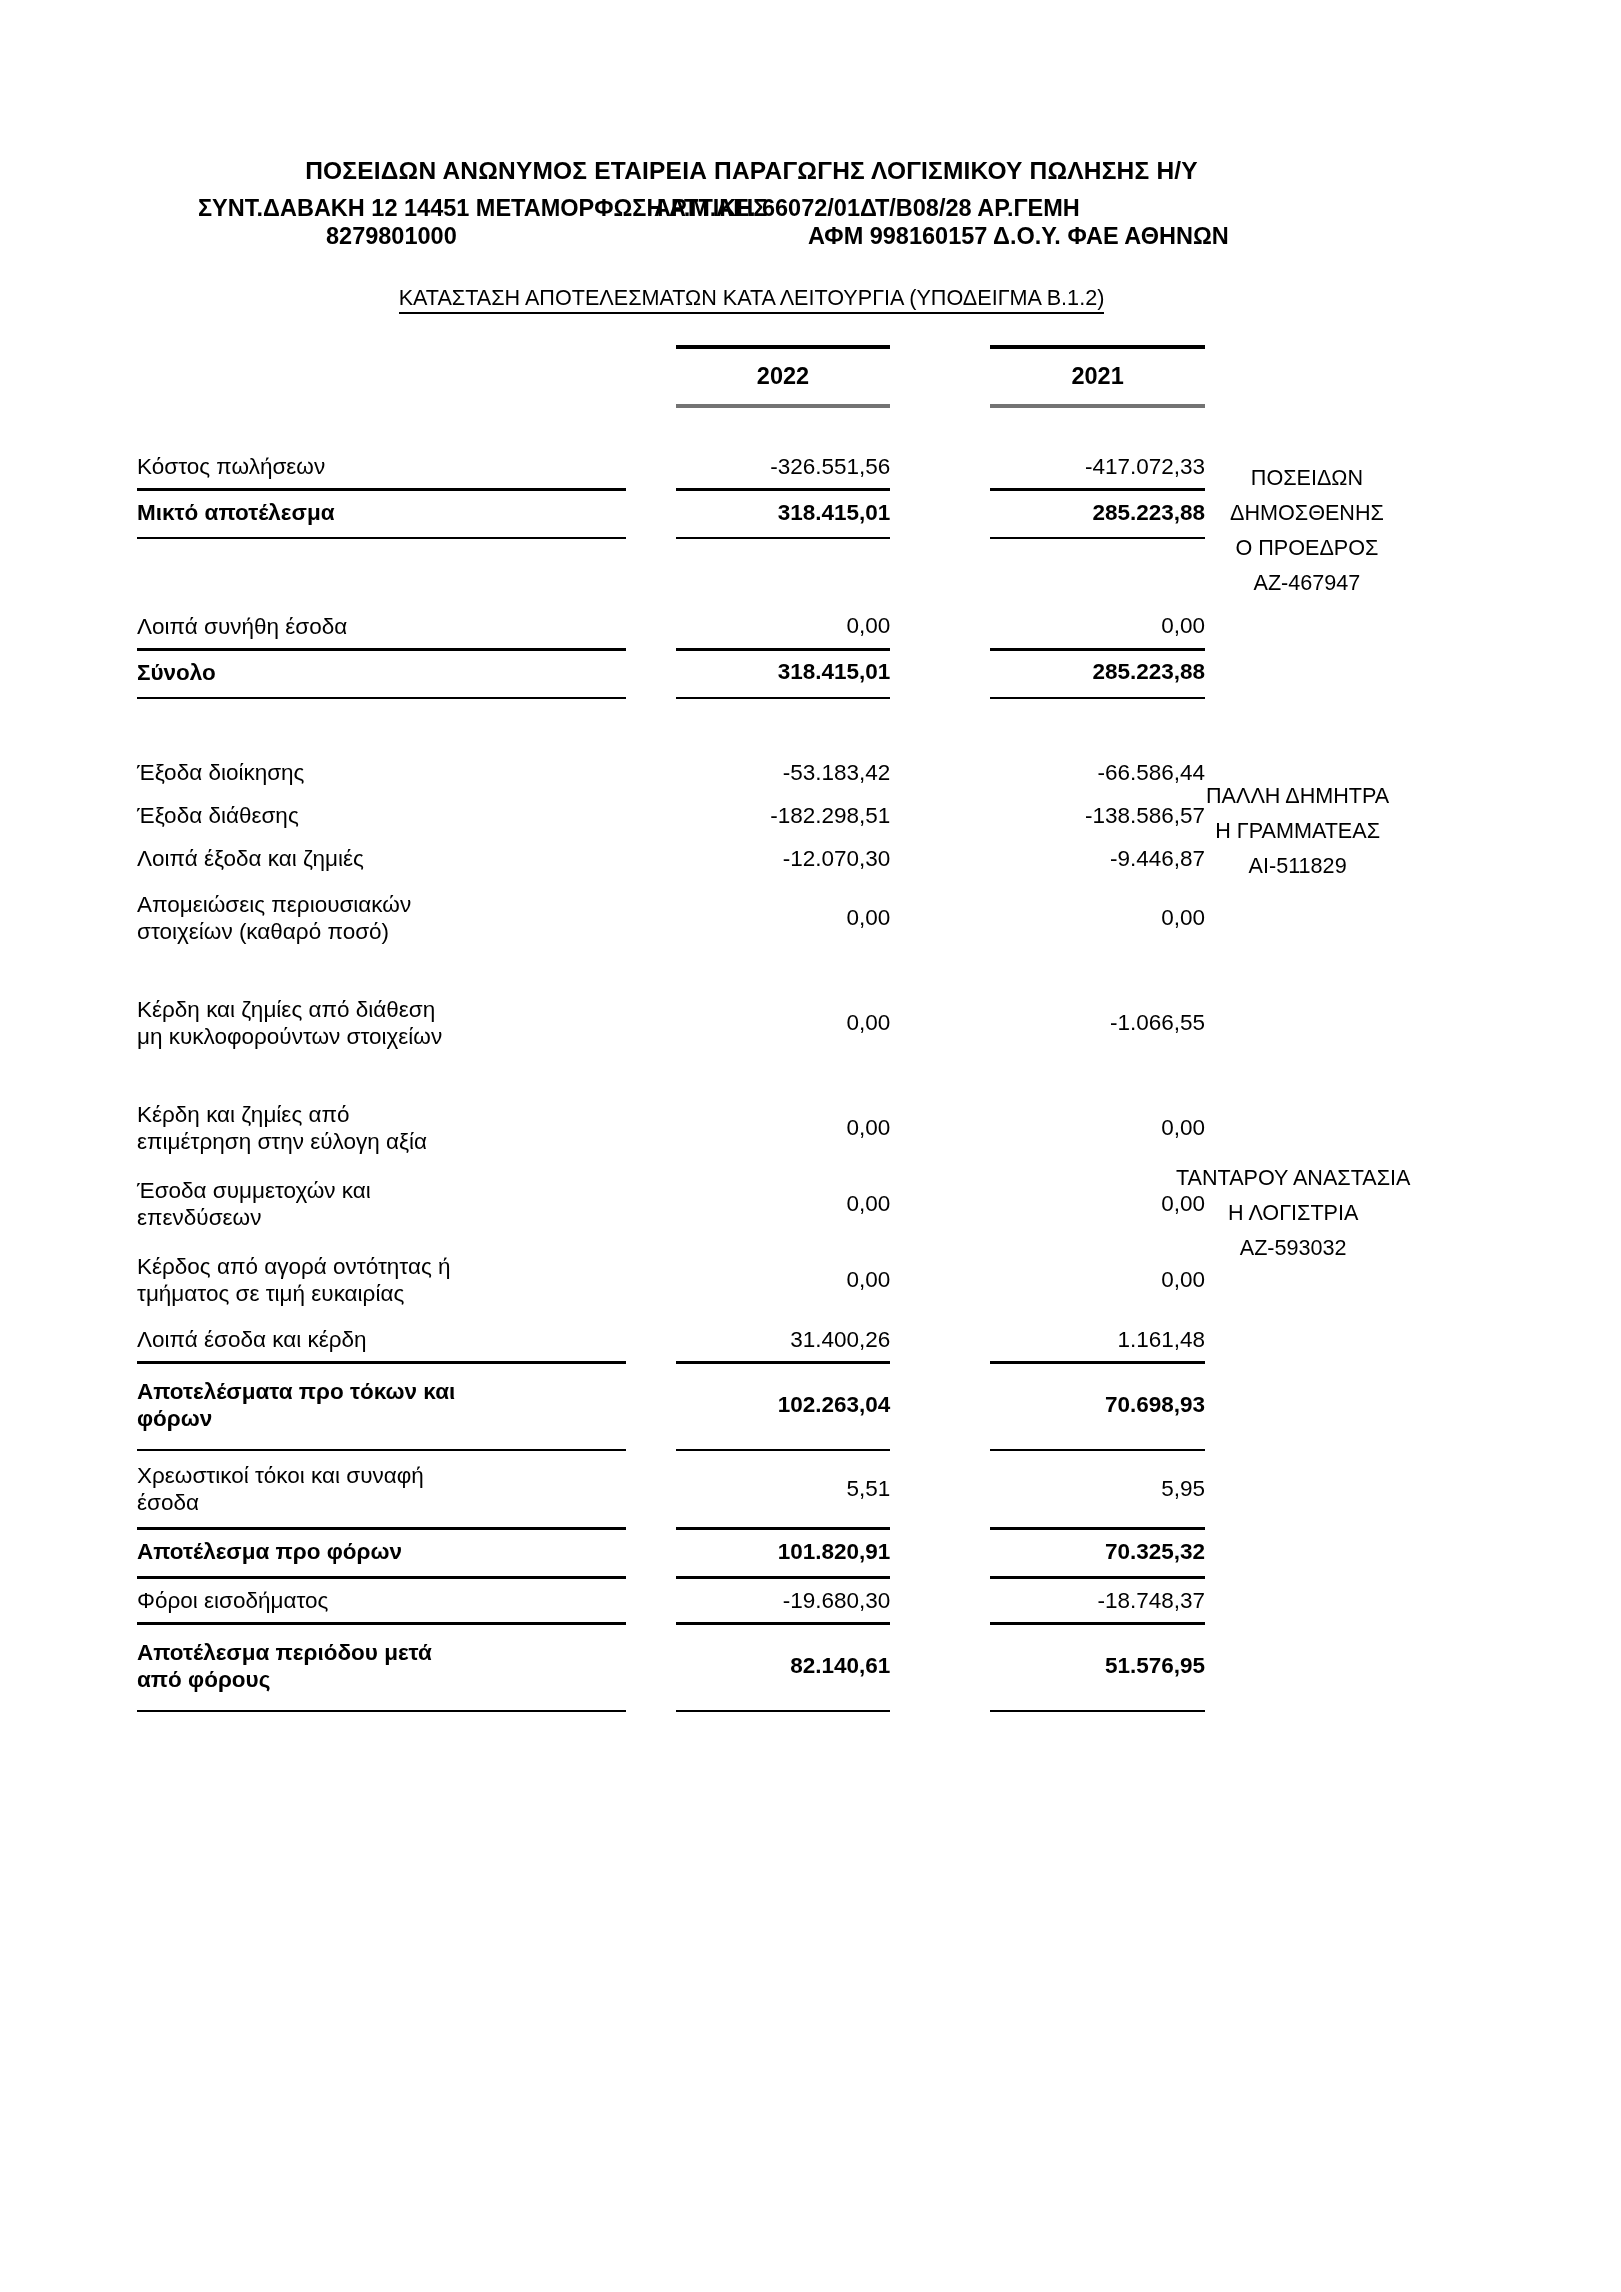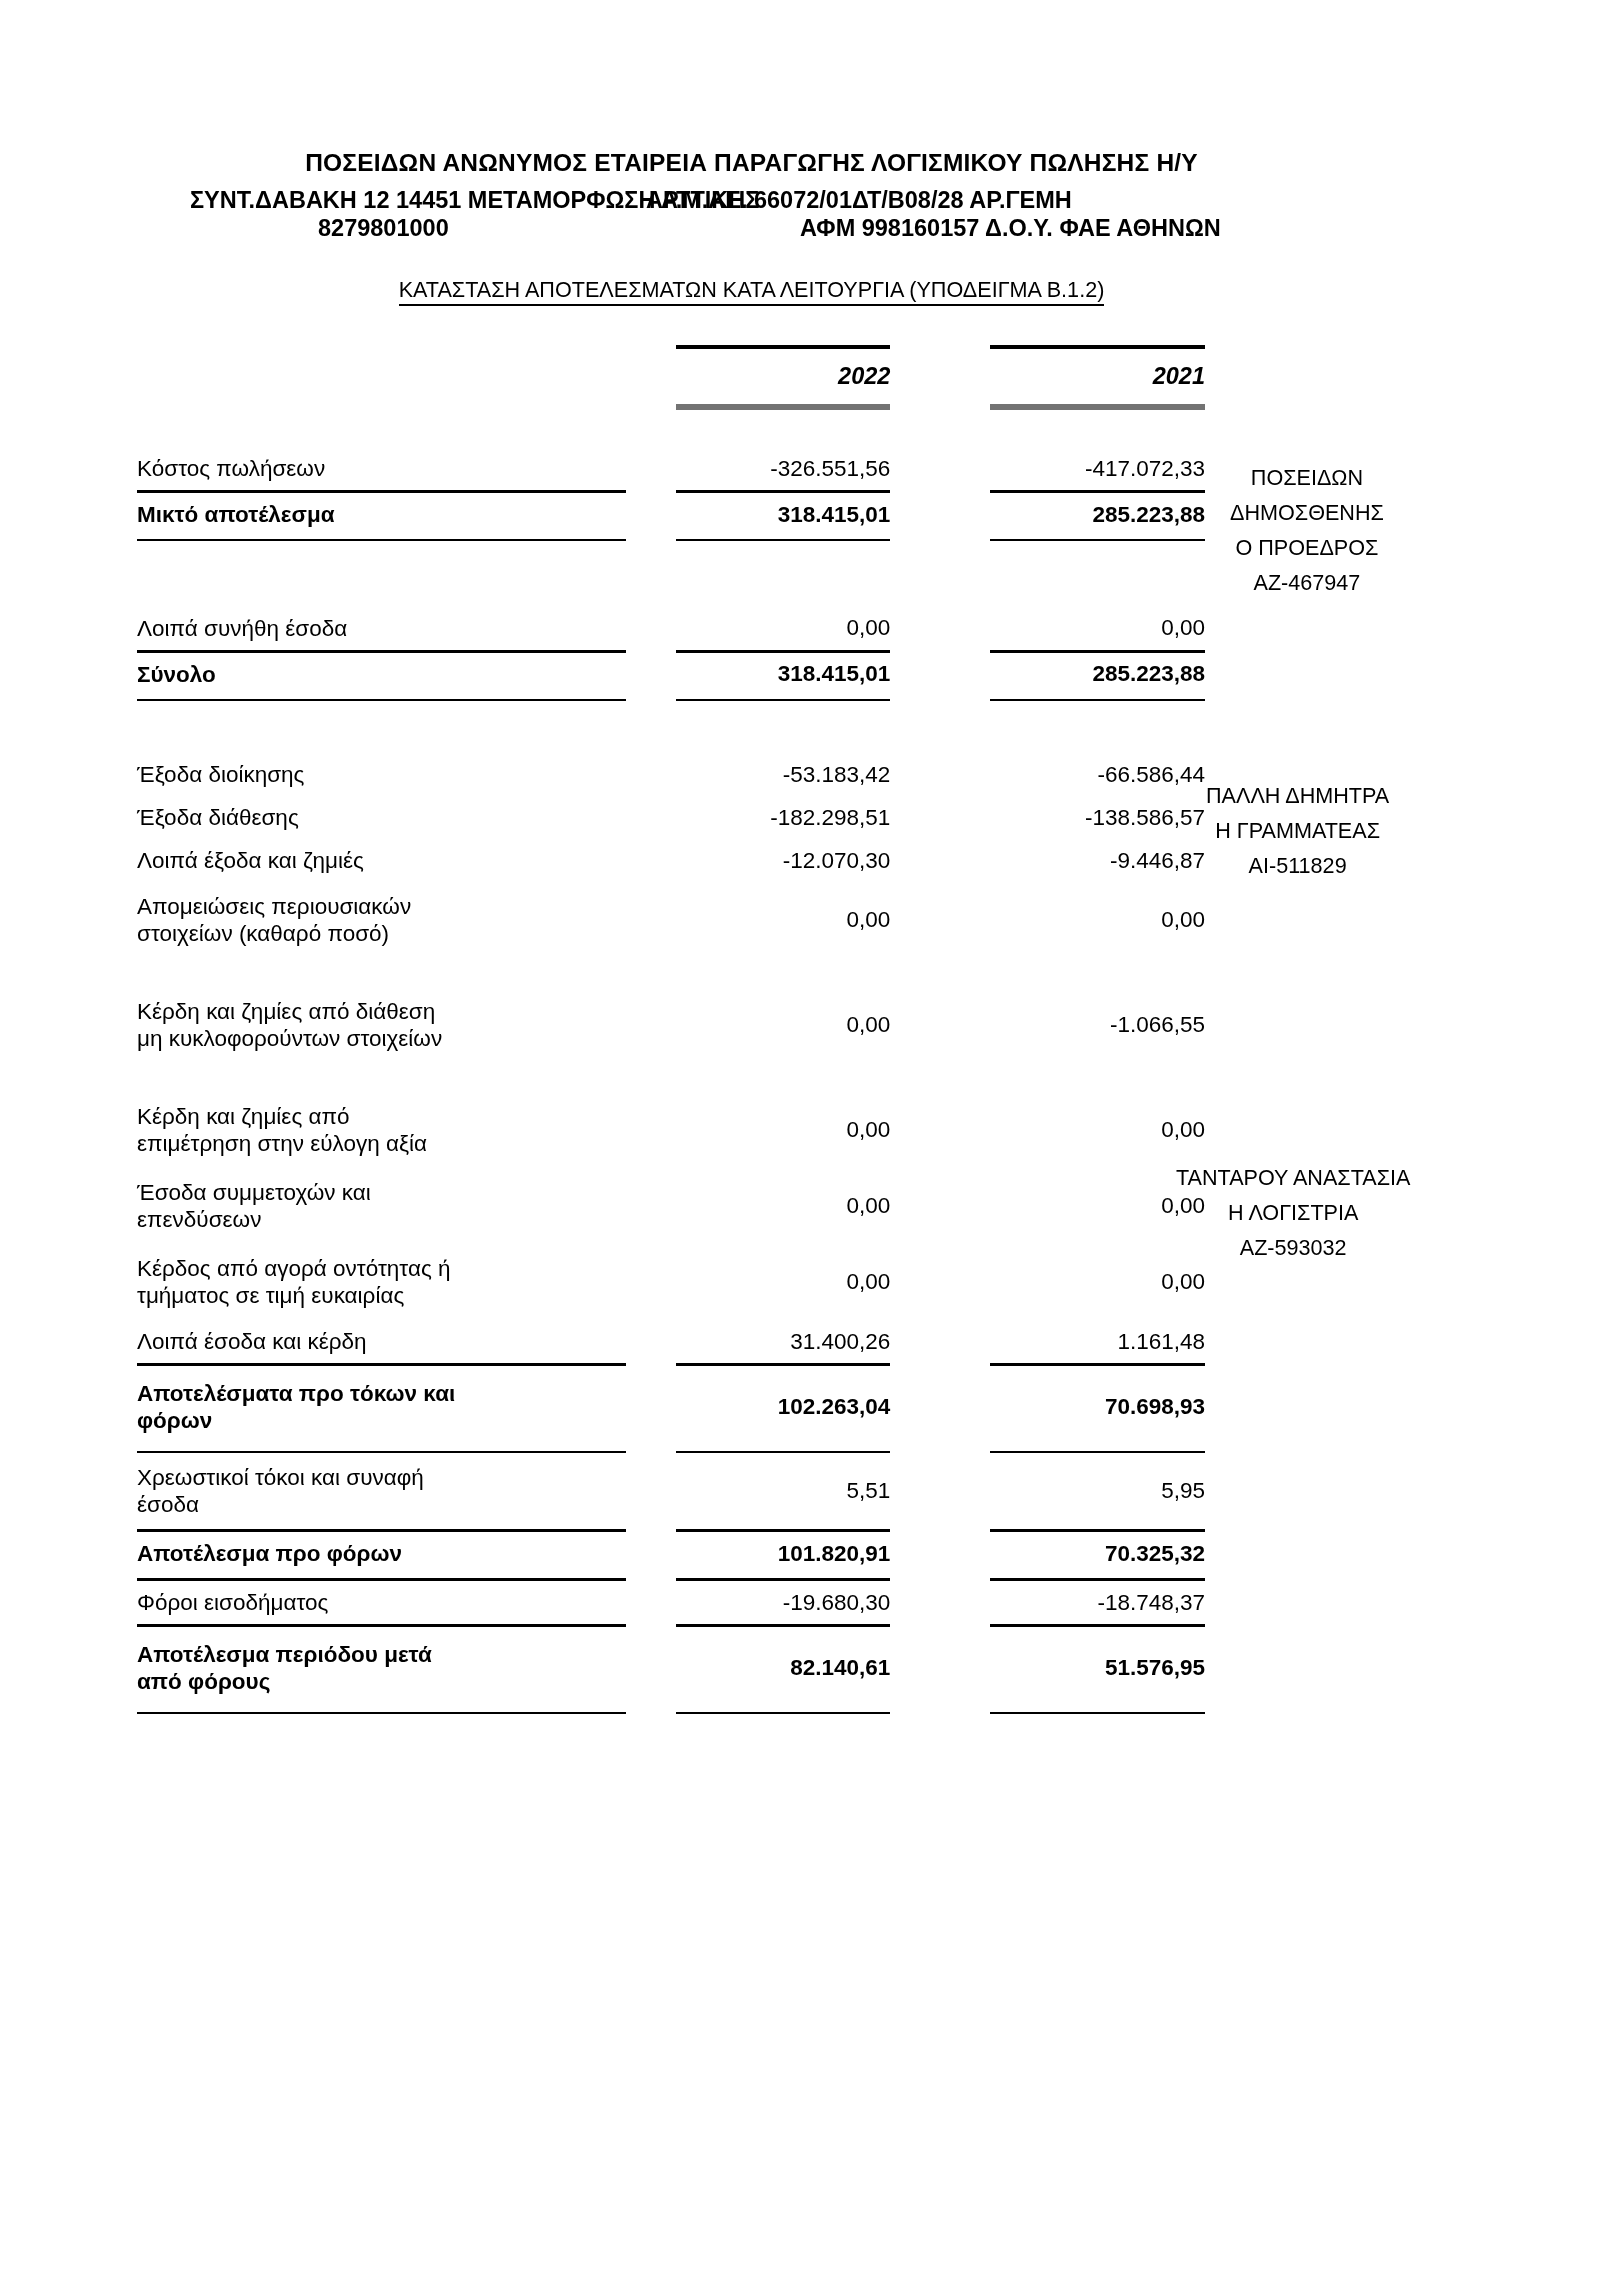--- a/index.html
+++ b/index.html
@@ -13,21 +13,21 @@
     font-family: "Liberation Sans", sans-serif;
     color: #000000;
     position: relative;
     overflow: hidden;
   }
   .page {
     position: relative;
     width: 1621px;
     height: 2293px;
     box-sizing: border-box;
-    padding: 4px;
+    padding: 12px;
   }
 
   
   .header {
     padding-top: 145px;
   }
   .hdr-line1 {
     text-align: center;
     font-size: 24.5px;
     font-weight: bold;
@@ -91,27 +91,27 @@
   .c-gap  { width: 49px; }
   .c-num  {
     width: 211px;
     text-align: right;
     white-space: nowrap;
   }
   .c-gap2 { width: 98px; }
 
   .r-head td { height: 55px; }
   .yr {
+    text-align: center;
     font-weight: bold;
     font-size: 23.5px;
     border-top: 4.9px solid #000;
-    border-bottom: 6px solid #737373;
+    border-bottom: 4px solid #737373;
     height: 45px;
     vertical-align: middle;
-    font-style: italic;
   }
 
   .spacer-lg td { height: 37px; }
   .spacer-md td { height: 29px; }
   .spacer-sm td { height: 15.7px; }
 
   .row td { height: 43px; }
   .row.tall td { height: 76px; }
   .row.tall2 td { height: 82px; }
 

